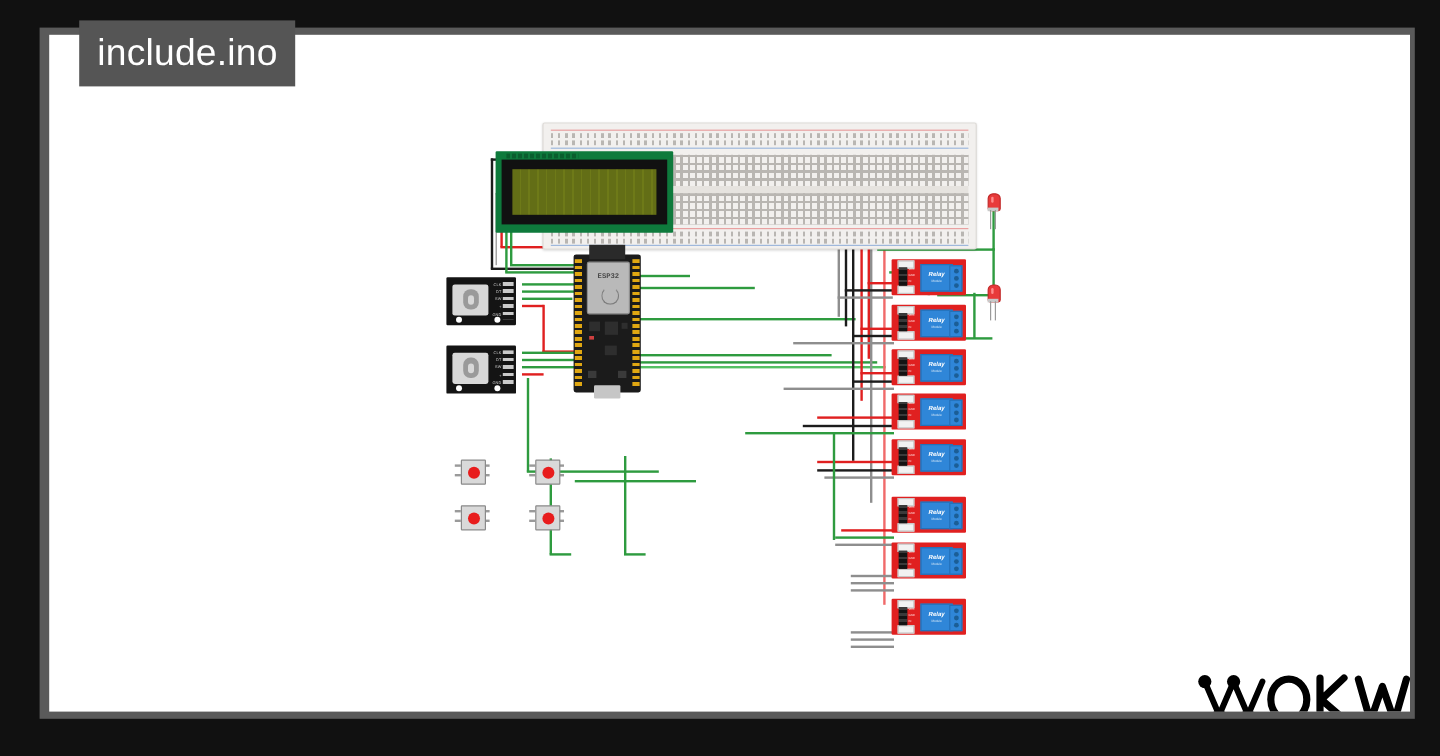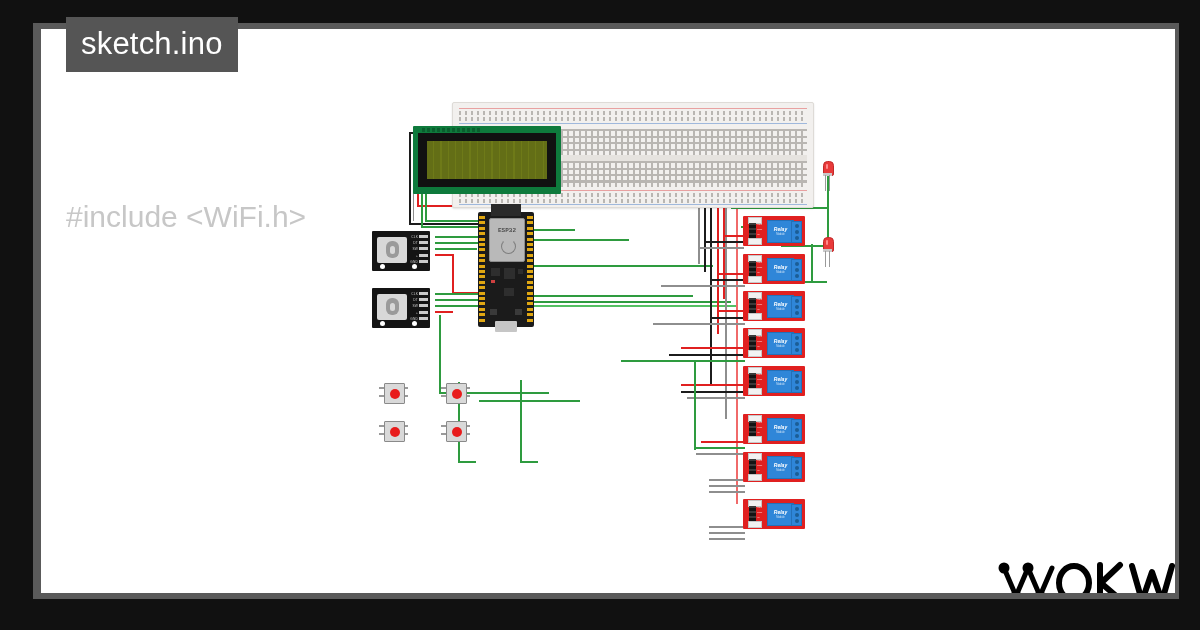--- a/index.html
+++ b/index.html
@@ -134,21 +134,20 @@
 </head>
 <body>
 
 <div id="stage">
 
   <div class="frame"></div>
 
   <div class="canvas">
 
     <div class="code" style="left:25px;top:67px;">
-      <span class="ln">#include &lt;WiFi.h&gt;</span>
       
       
       
       
       
     </div>
 
     <div class="diagram">
 
       <div class="w wk" style="left:368px;top:103px;width:1.6px;height:92px;"></div>
@@ -539,15 +538,15 @@
           <path d="M104 11 L104 47 M124 11 L105 29 L126 47"></path>
           <path d="M136 12 L146 47 L156 18 L166 47 L176 12"></path>
           <path d="M190 20 L190 47"></path>
         </g>
         <circle cx="190" cy="9" r="5.5" fill="#000000"></circle>
       </svg>
     </div>
 
   </div>
 
-  <div class="title-badge">sketch.ino</div>
+  <div class="title-badge">include.ino</div>
 
 </div>
 
 </body></html>

